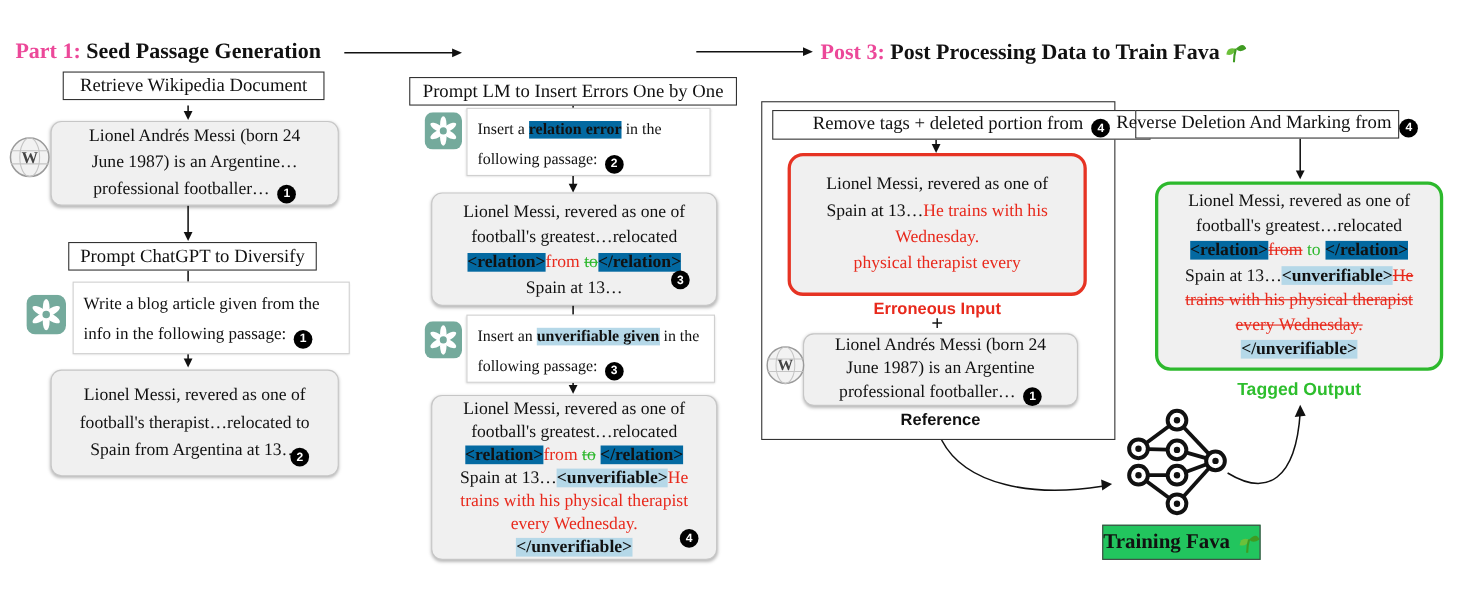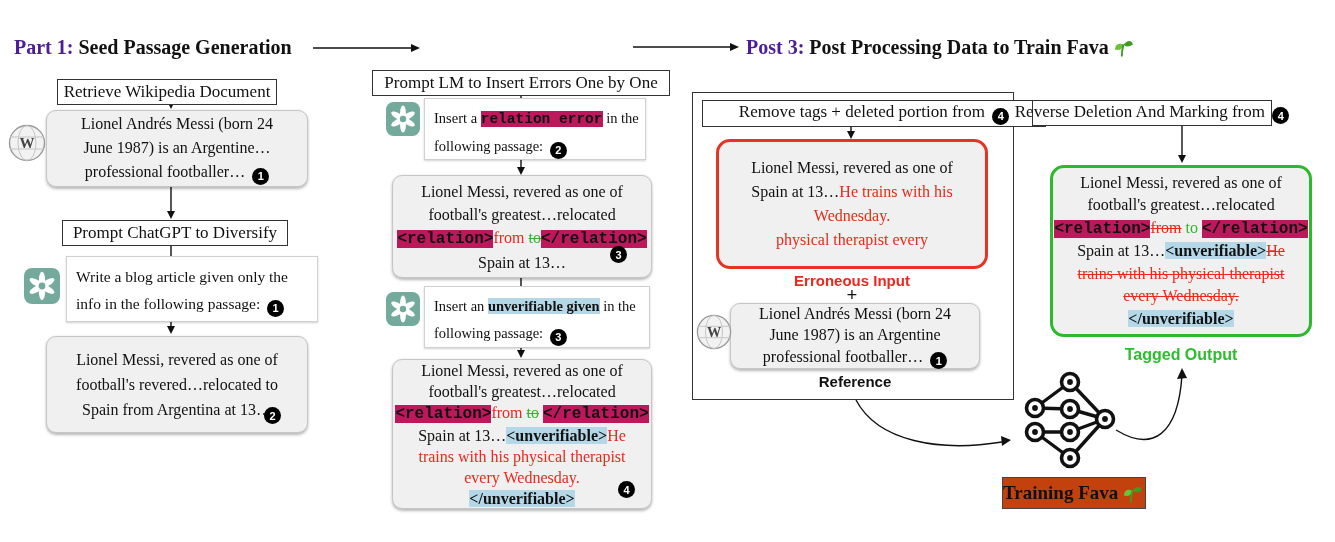--- a/index.html
+++ b/index.html
@@ -1,21 +1,21 @@
 <!DOCTYPE html>
 <html><head>
 <meta charset="utf-8">
 <style>
   html,body{margin:0;padding:0;background:#fff;}
   #canvas{position:relative;width:1335px;height:542px;background:#fff;overflow:hidden;
           font-family:"Liberation Serif",serif;color:#111;}
   svg.overlay{position:absolute;left:0;top:0;pointer-events:none;}
 
   .h-part{position:absolute;font:bold 20px "Liberation Serif",serif;white-space:nowrap;}
-  .h-part .pnum{color:#4c1d95;}
+  .h-part .pnum{color:#ec4899;}
 
   .labelbox{position:absolute;background:#fff;border:1.5px solid #333;box-sizing:border-box;
             display:flex;align-items:center;justify-content:center;
             font:17px "Liberation Serif",serif;white-space:nowrap;}
   .labelbox div{white-space:nowrap;}
 
   .graybox{position:absolute;background:#f0f0f0;border:1px solid #c6c6c6;border-radius:10px;
            box-shadow:0 1.5px 3px rgba(0,0,0,.28);box-sizing:border-box;
            font:16px "Liberation Serif",serif;text-align:center;
            display:flex;flex-direction:column;justify-content:center;line-height:24px;}
@@ -29,32 +29,32 @@
   .greenbox{position:absolute;background:#f0f0f0;border:3px solid #2db92d;border-radius:14px;
           box-sizing:border-box;font:16px "Liberation Serif",serif;text-align:center;
           display:flex;flex-direction:column;justify-content:center;line-height:22.5px;}
   .panel{position:absolute;border:1.5px solid #333;box-sizing:border-box;background:transparent;}
 
   .badge{display:inline-flex;width:17px;height:17px;border-radius:50%;background:#000;color:#fff;
          font:bold 11px "Liberation Sans",sans-serif;align-items:center;justify-content:center;
          vertical-align:-3px;margin-left:3px;}
   .badge.abs{position:absolute;margin:0;}
 
-  .sg-rel{background:#be185d;font-weight:bold;font-family:Liberation Mono, monospace;}
+  .sg-rel{background:#0369a1;font-weight:bold;}
   .sg-unv{background:#b5d8e8;font-weight:bold;}
   .sg-red{color:#e8291c;}
   .sg-grn{color:#2db82d;}
   .sg-grnx{color:#2db82d;text-decoration:line-through;}
   .sg-redx{color:#e8291c;text-decoration:line-through;}
 
   .slabel{position:absolute;font:bold 15px "Liberation Sans",sans-serif;text-align:center;}
   .plus{position:absolute;font:bold 19px "Liberation Serif",serif;text-align:center;line-height:16px;}
   .icon{position:absolute;}
-  .trainbox{position:absolute;background:#c2410c;border:1.5px solid #444;box-sizing:border-box;
-            display:flex;align-items:center;justify-content:flex-start;gap:5px;
+  .trainbox{position:absolute;background:#22c55e;border:1.5px solid #444;box-sizing:border-box;
+            display:flex;align-items:center;justify-content:space-between;gap:5px;
             font:bold 19px "Liberation Serif",serif;white-space:nowrap;}
   .seed-inline{display:inline-block;vertical-align:-4px;margin-left:5px;}
 </style>
 </head>
 <body>
 
 <div id="canvas">
 
   <svg class="overlay" width="1335" height="542">
     <g stroke="#111" stroke-width="1.4" fill="none">
@@ -91,21 +91,21 @@
   </div>
   <div class="h-part" style="left:746px;top:36px;">
     <span class="pnum">Post 3:</span>
     <span>Post Processing Data to Train Fava</span><span class="seed-inline"><svg width="19" height="22" viewBox="0 0 22 24">
           <path d="M11 9 Q2 6 1 15 Q9 17 11 9" fill="#6cc03a"></path>
           <path d="M11 9 Q19 1 22 9 Q15 14 11 9" fill="#3f9b22"></path>
           <path d="M11 9 Q9 16 9 23" stroke="#3f9b22" stroke-width="2.2" fill="none"></path>
         </svg></span>
   </div>
 
-  <div class="labelbox" style="left:57px;top:79px;width:220px;height:26px;">
+  <div class="labelbox" style="left:57px;top:65px;width:238px;height:26px;">
     <div>Retrieve Wikipedia Document</div>
   </div>
 
   <div class="graybox" style="left:46px;top:110px;width:262px;height:77px;">
     <div>
         <div><span>Lionel Andrés Messi (born 24</span></div>
         <div><span>June 1987) is an Argentine…</span></div>
         <div><span>professional footballer… </span><span class="badge">1</span></div>
       </div>
   </div>
@@ -117,21 +117,21 @@
       <text x="19" y="24" text-anchor="middle" font-family="Liberation Serif,serif" font-size="15" font-weight="bold" fill="#444">W</text>
     </svg>
   </div>
 
   <div class="labelbox" style="left:62px;top:220px;width:226px;height:26px;">
     <div>Prompt ChatGPT to Diversify</div>
   </div>
 
   <div class="whitebox" style="left:66px;top:256px;width:252px;height:66px;font-size:15.5px;">
     <div>
-        <div><span>Write a blog article given only the</span></div>
+        <div><span>Write a blog article given from the</span></div>
         <div><span>info in the following passage: </span><span class="badge">1</span></div>
       </div>
   </div>
   <div class="icon" style="left:24px;top:268px;">
     <svg width="36" height="36" viewBox="0 0 36 36">
       <rect x="0" y="0" width="36" height="36" rx="8" fill="#74aa9c"></rect>
       <g transform="translate(18,18)" fill="#fff">
         <ellipse rx="3.1" ry="8" cy="-6.2"></ellipse>
         <ellipse rx="3.1" ry="8" cy="-6.2" transform="rotate(60)"></ellipse>
         <ellipse rx="3.1" ry="8" cy="-6.2" transform="rotate(120)"></ellipse>
@@ -139,21 +139,21 @@
         <ellipse rx="3.1" ry="8" cy="-6.2" transform="rotate(240)"></ellipse>
         <ellipse rx="3.1" ry="8" cy="-6.2" transform="rotate(300)"></ellipse>
         <circle r="3.4" fill="#74aa9c"></circle>
       </g>
     </svg>
   </div>
 
   <div class="graybox" style="left:46px;top:336px;width:262px;height:97px;line-height:25px;">
     <div>
         <div><span>Lionel Messi, revered as one of</span></div>
-        <div><span>football's revered…relocated to</span></div>
+        <div><span>football's therapist…relocated to</span></div>
         <div><span>Spain from Argentina at 13…</span></div>
       </div>
     <span class="badge abs" style="right:26px;bottom:8px;">2</span>
   </div>
 
   <div class="labelbox" style="left:372px;top:70px;width:298px;height:26px;">
     <div>Prompt LM to Insert Errors One by One</div>
   </div>
 
   <div class="whitebox" style="left:424px;top:98px;width:222px;height:62px;">

